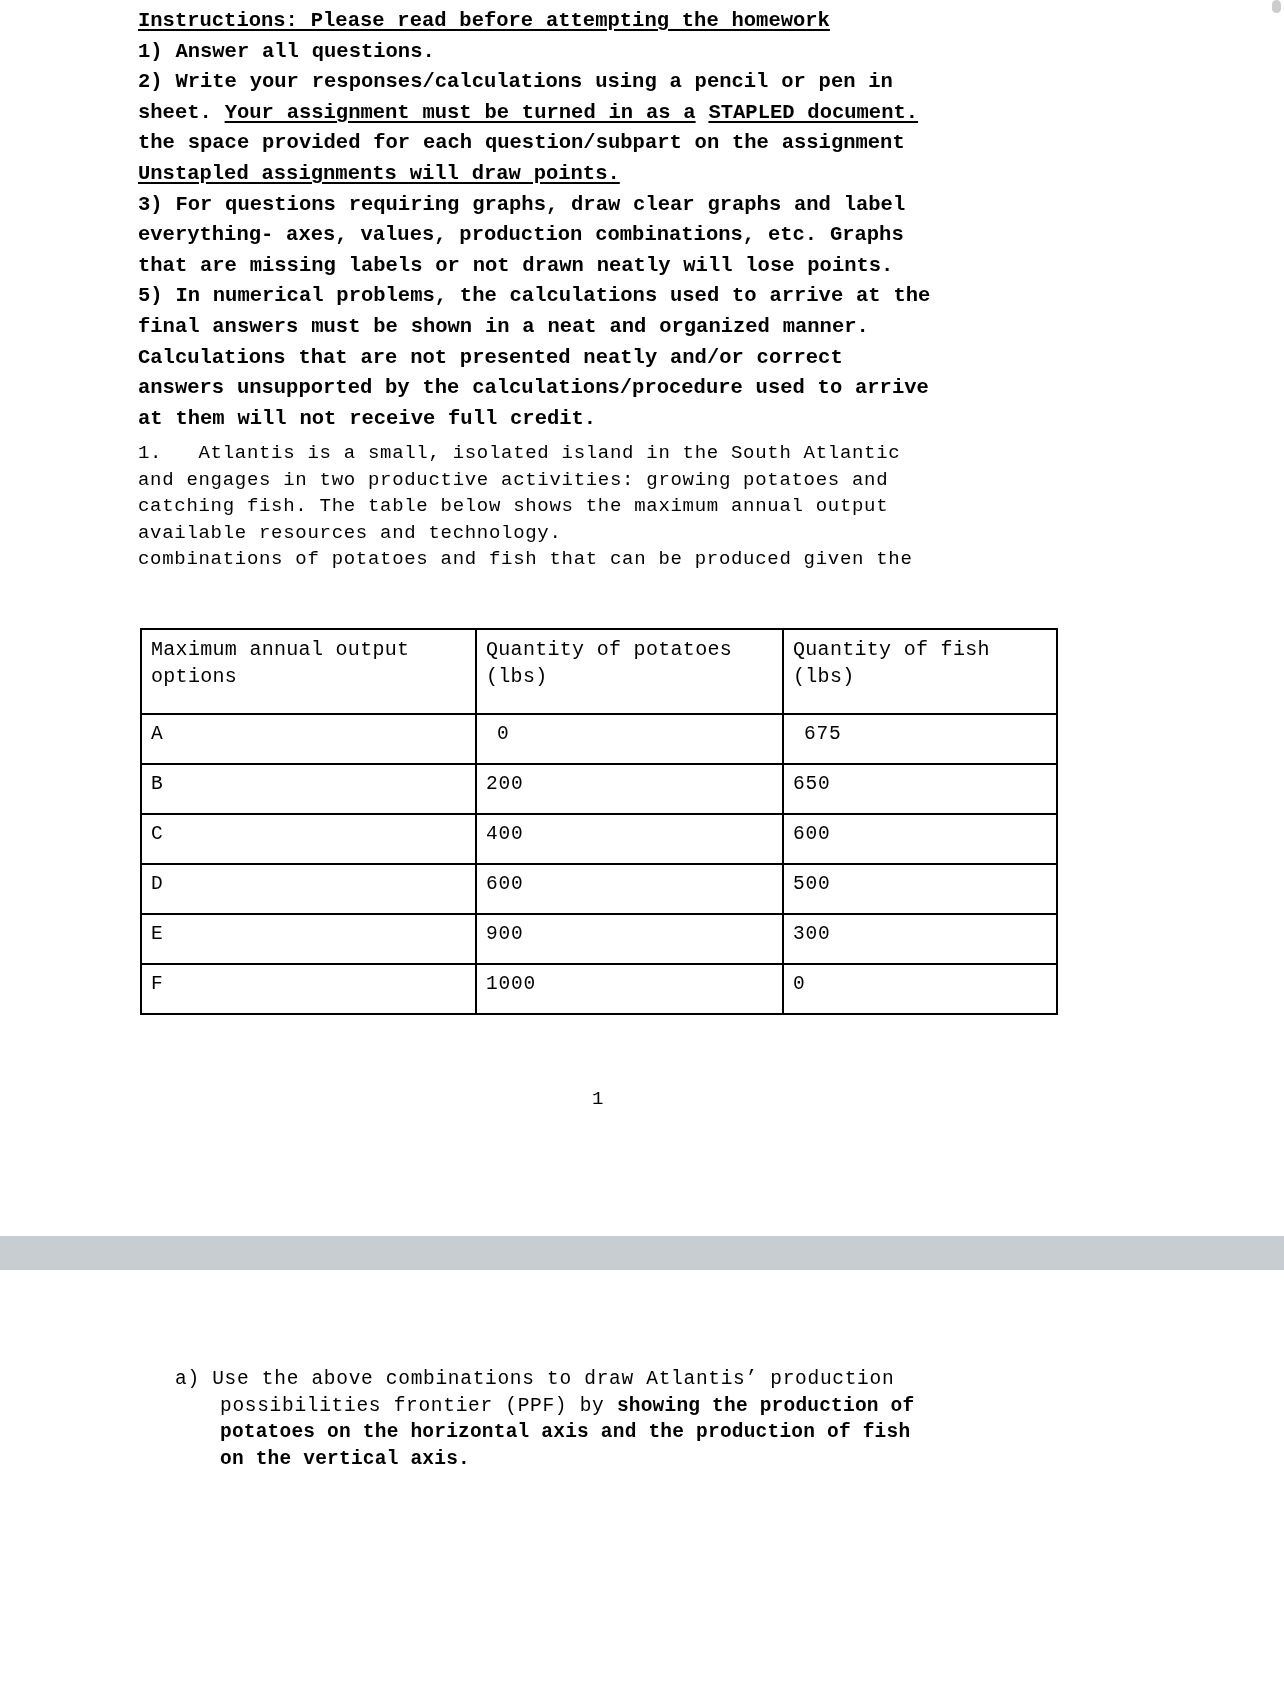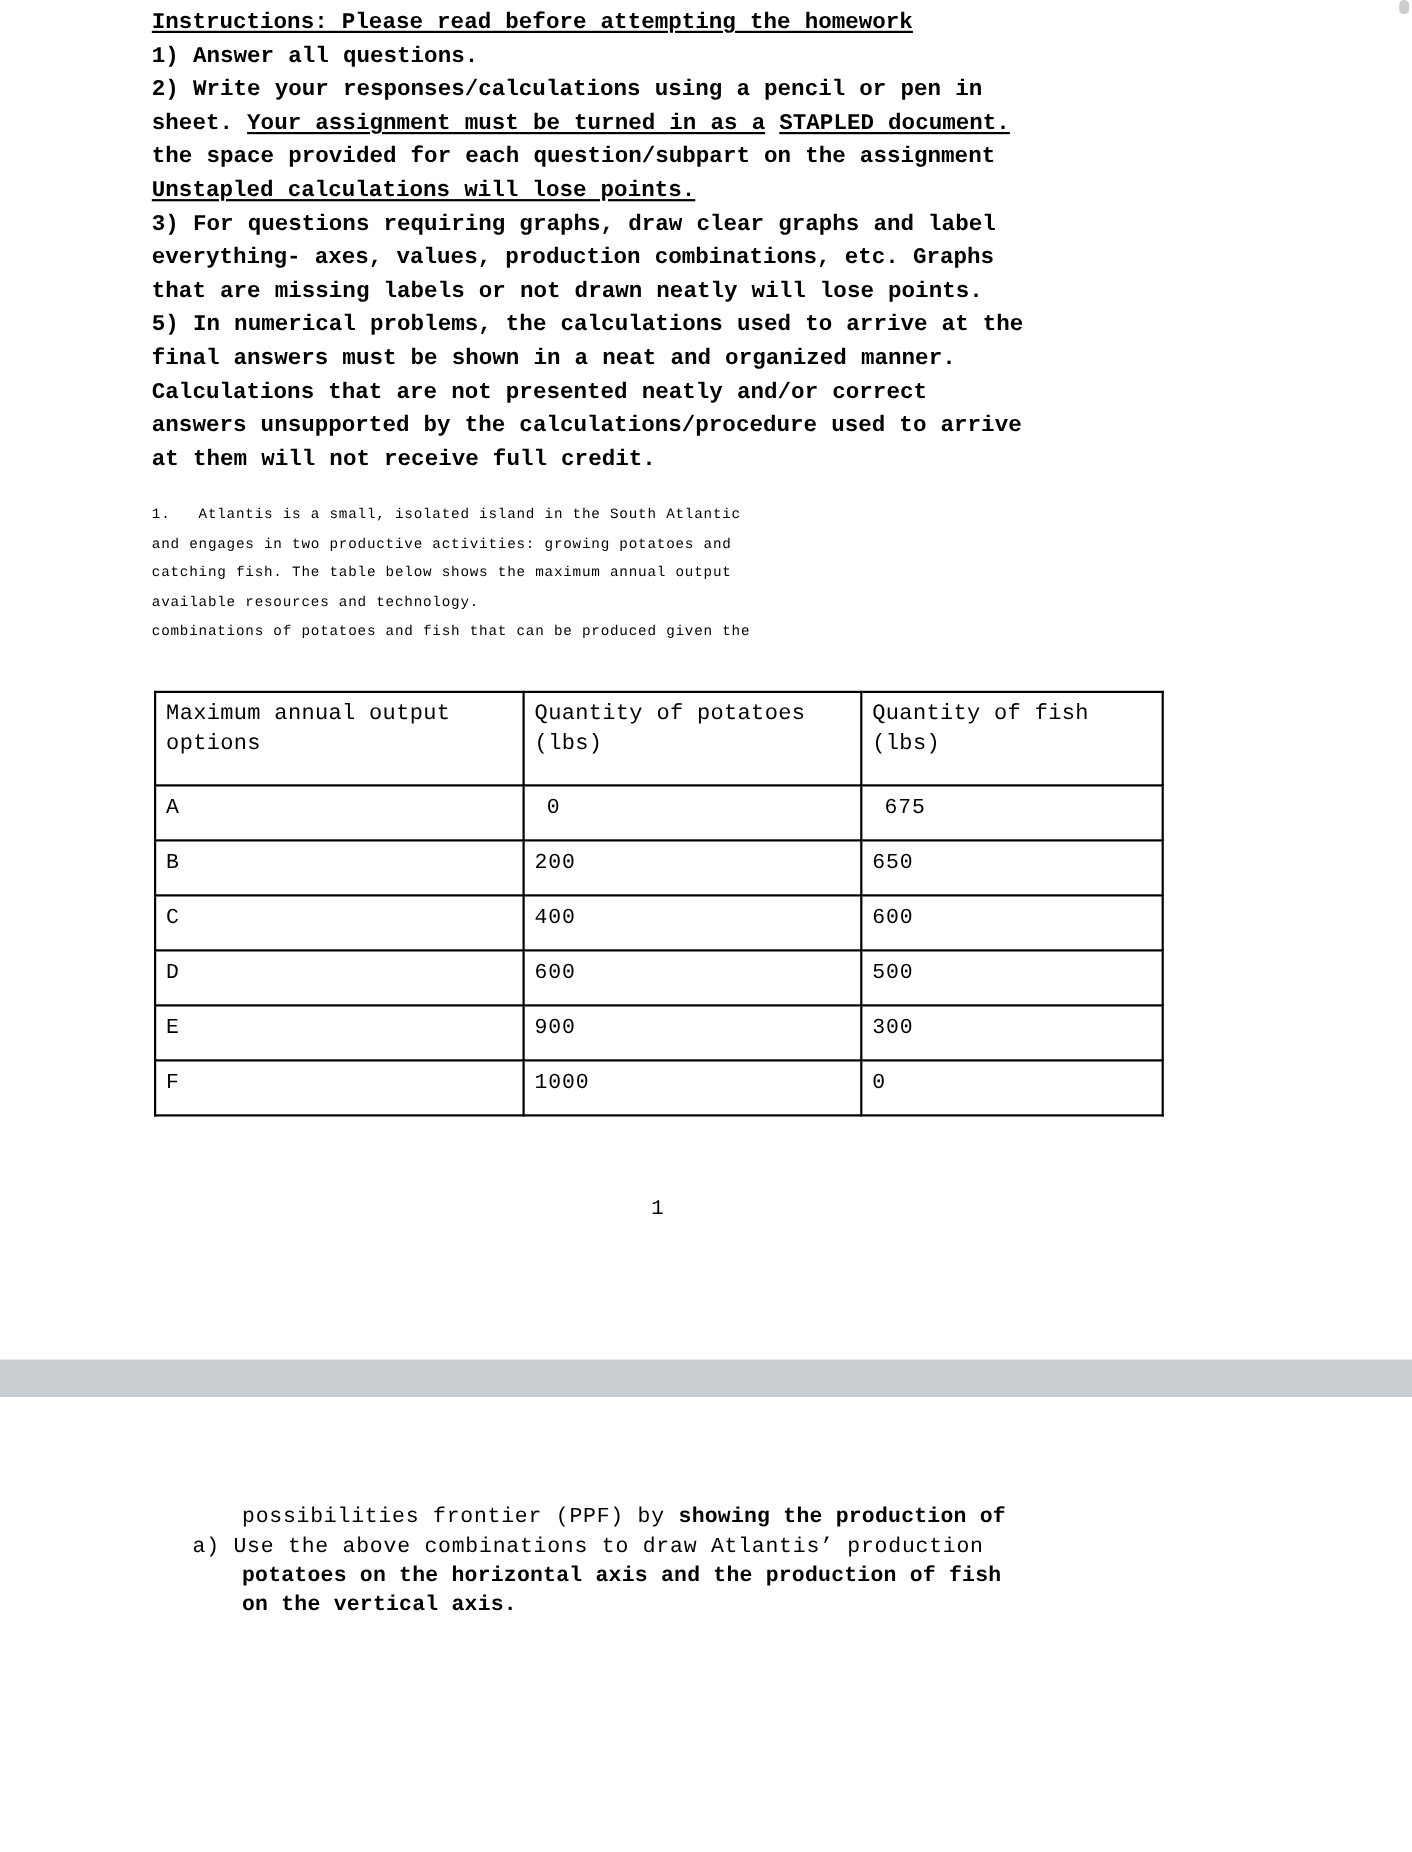--- a/index.html
+++ b/index.html
@@ -48,24 +48,24 @@
     word-spacing: 0.5px;
   }
   .instructions .line {
     white-space: pre-wrap;
   }
   .u { text-decoration: underline; text-underline-offset: 2.5px; }
 
   .q1 {
     position: absolute;
     left: 138px;
-    top: 455px;
+    top: 440px;
     width: 905px;
     font-weight: normal;
-    font-size: 13px;
+    font-size: 19px;
     line-height: 26.6px;
     letter-spacing: 0.7px;
     text-align: justify;
     text-justify: inter-word;
   }
   .q1 .line { white-space: pre-wrap; display: block; }
 
   
   .ppf-table {
     position: absolute;
@@ -166,21 +166,21 @@
 <body>
 
 <div id="page-one" class="page">
 
   <div class="instructions">
     <div class="line"><span class="u">Instructions: Please read before attempting the homework</span></div>
     <div class="line">1) Answer all questions.</div>
     <div class="line">2) Write your responses/calculations using a pencil or pen in</div>
     <div class="line"><span>sheet. </span><span class="u">Your assignment must be turned in as a</span><span> </span><span class="u">STAPLED document.</span></div>
     <div class="line">the space provided for each question/subpart on the assignment</div>
-    <div class="line"><span class="u">Unstapled calculations will lose points.</span></div>
+    <div class="line"><span class="u">Unstapled assignments will draw points.</span></div>
     <div class="line">3) For questions requiring graphs, draw clear graphs and label</div>
     <div class="line">everything- axes, values, production combinations, etc. Graphs</div>
     <div class="line">that are missing labels or not drawn neatly will lose points.</div>
     <div class="line">5) In numerical problems, the calculations used to arrive at the</div>
     <div class="line">final answers must be shown in a neat and organized manner.</div>
     <div class="line">Calculations that are not presented neatly and/or correct</div>
     <div class="line">answers unsupported by the calculations/procedure used to arrive</div>
     <div class="line">at them will not receive full credit.</div>
   </div>
 
@@ -248,22 +248,22 @@
     </tbody>
   </table>
 
   <div class="page-number">1</div>
 </div>
 
 <div id="page-break-bar"></div>
 
 <div id="page-two" class="page">
   <div class="part-a">
+    <span class="line"><span>a) </span><span>Use the above combinations to draw Atlantis’ production</span></span>
     <span class="line hang"><span>possibilities frontier (PPF) by </span><b>showing the production of</b></span>
-    <span class="line"><span>a) </span><span>Use the above combinations to draw Atlantis’ production</span></span>
     <span class="line hang"><b>potatoes on the horizontal axis and the production of fish</b></span>
     <span class="line hang"><b>on the vertical axis.</b></span>
   </div>
 </div>
 
 <div id="scrollbar-track">
   <div id="scrollbar-thumb"></div>
 </div>
 
 </body></html>

